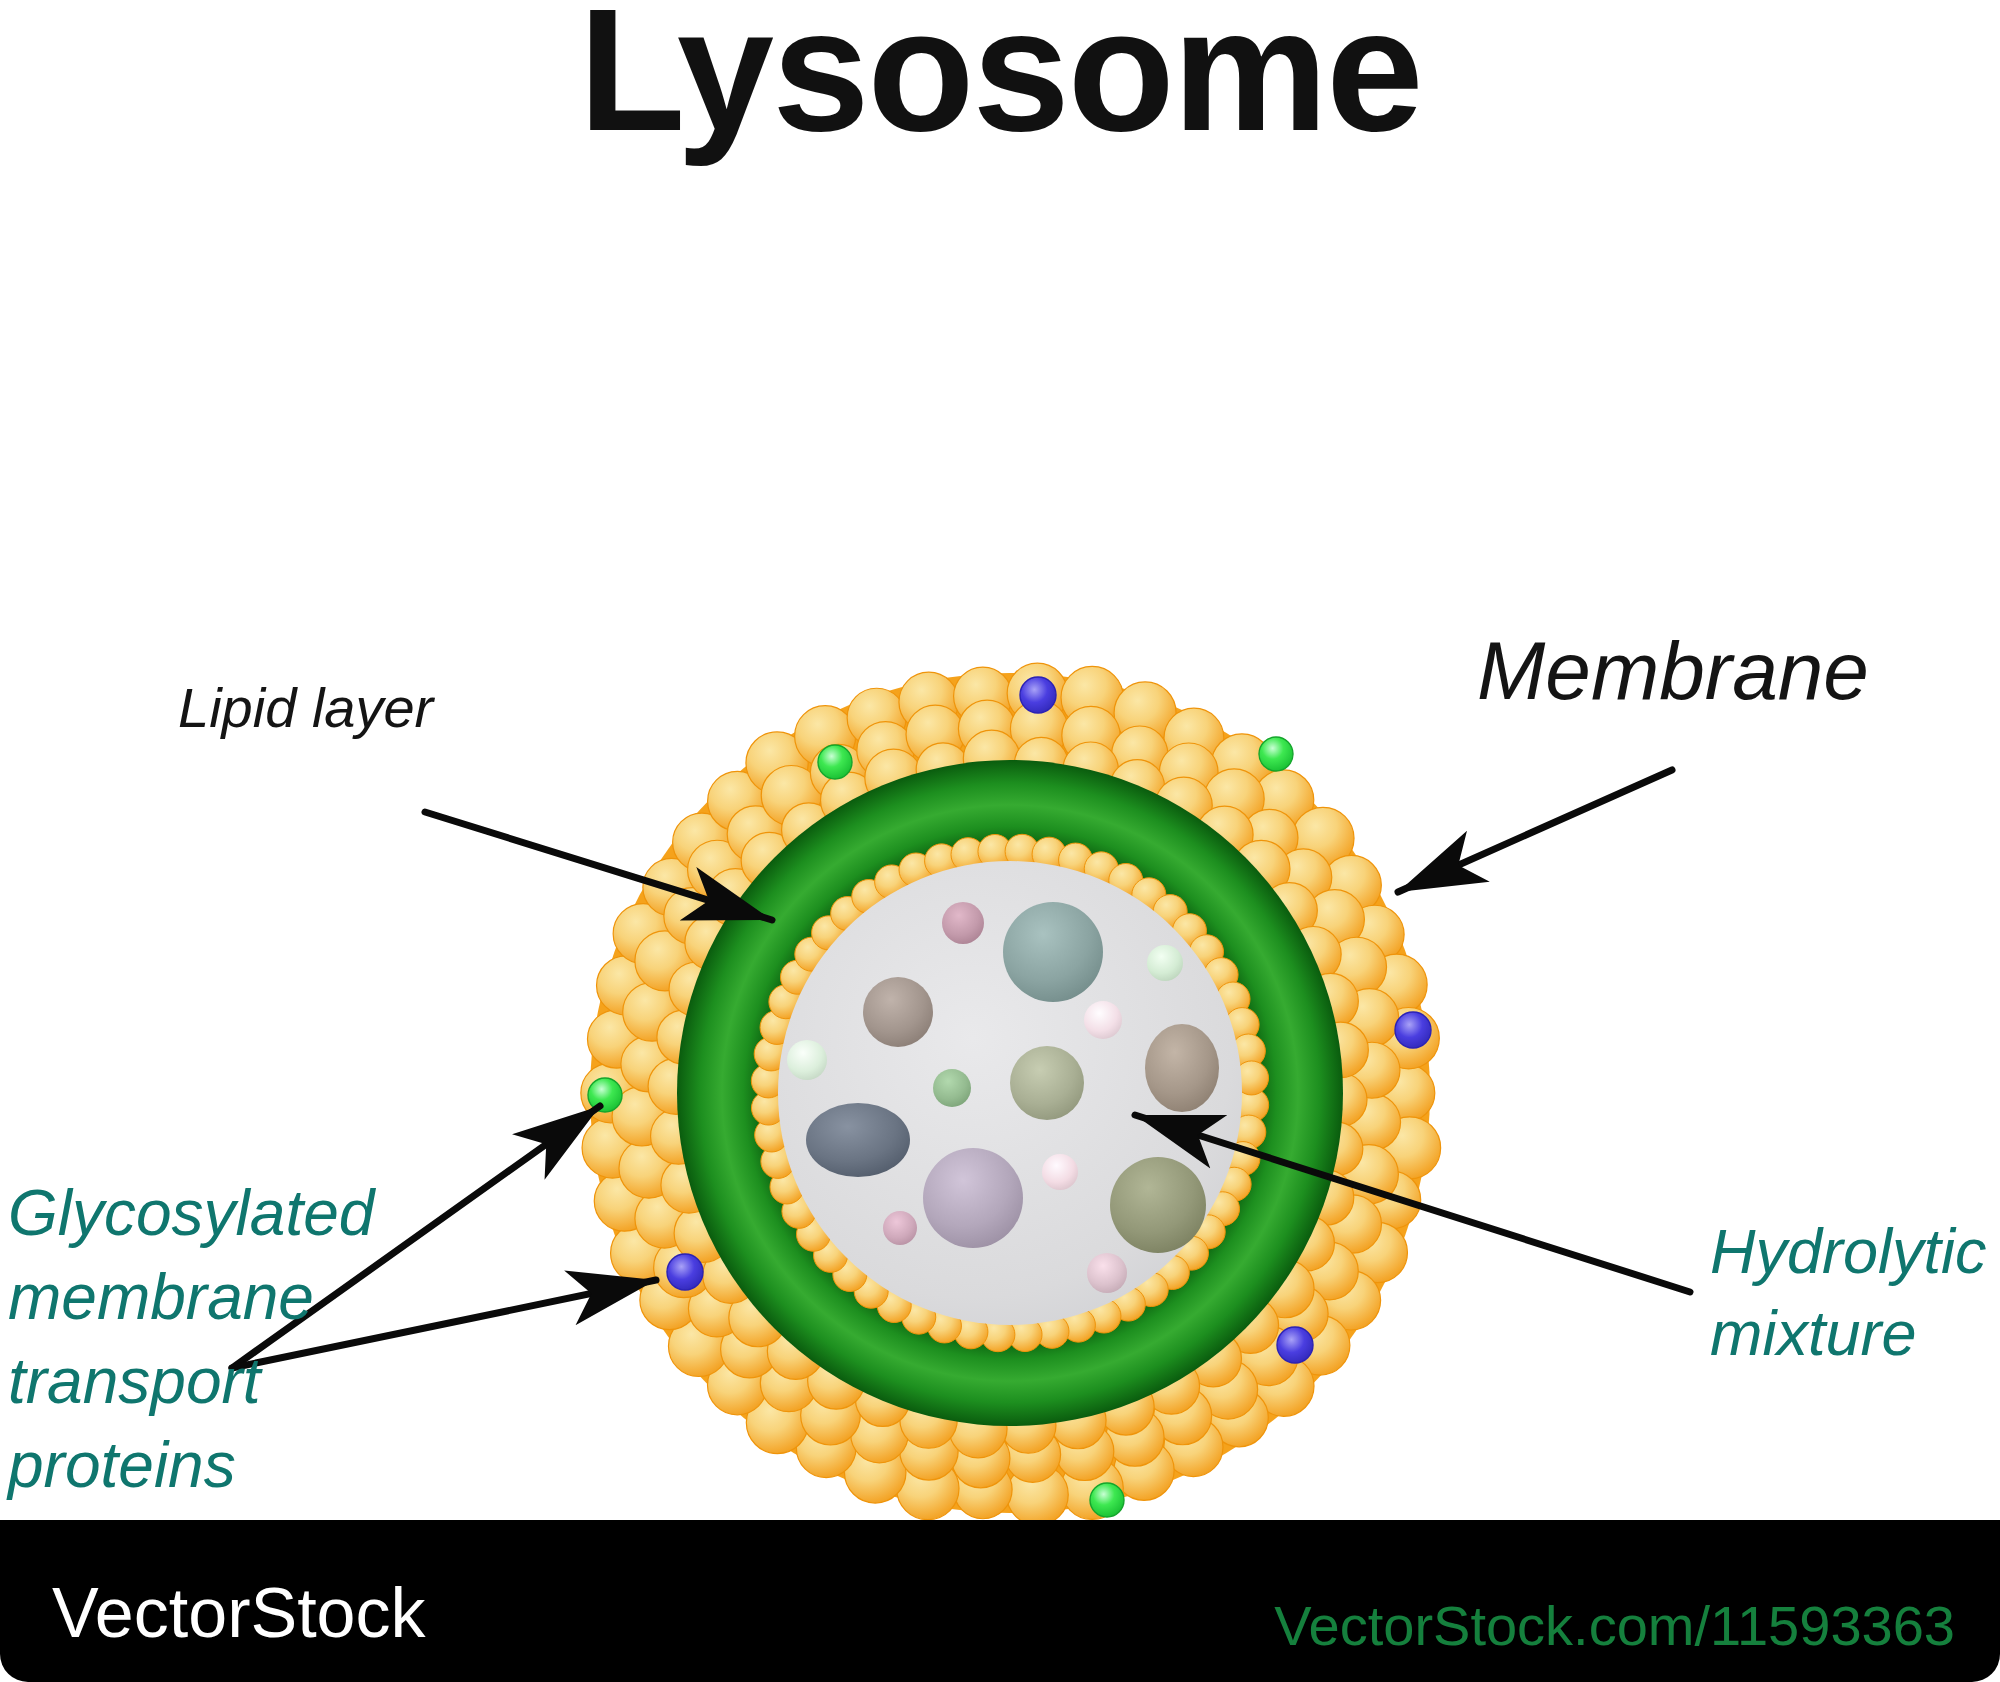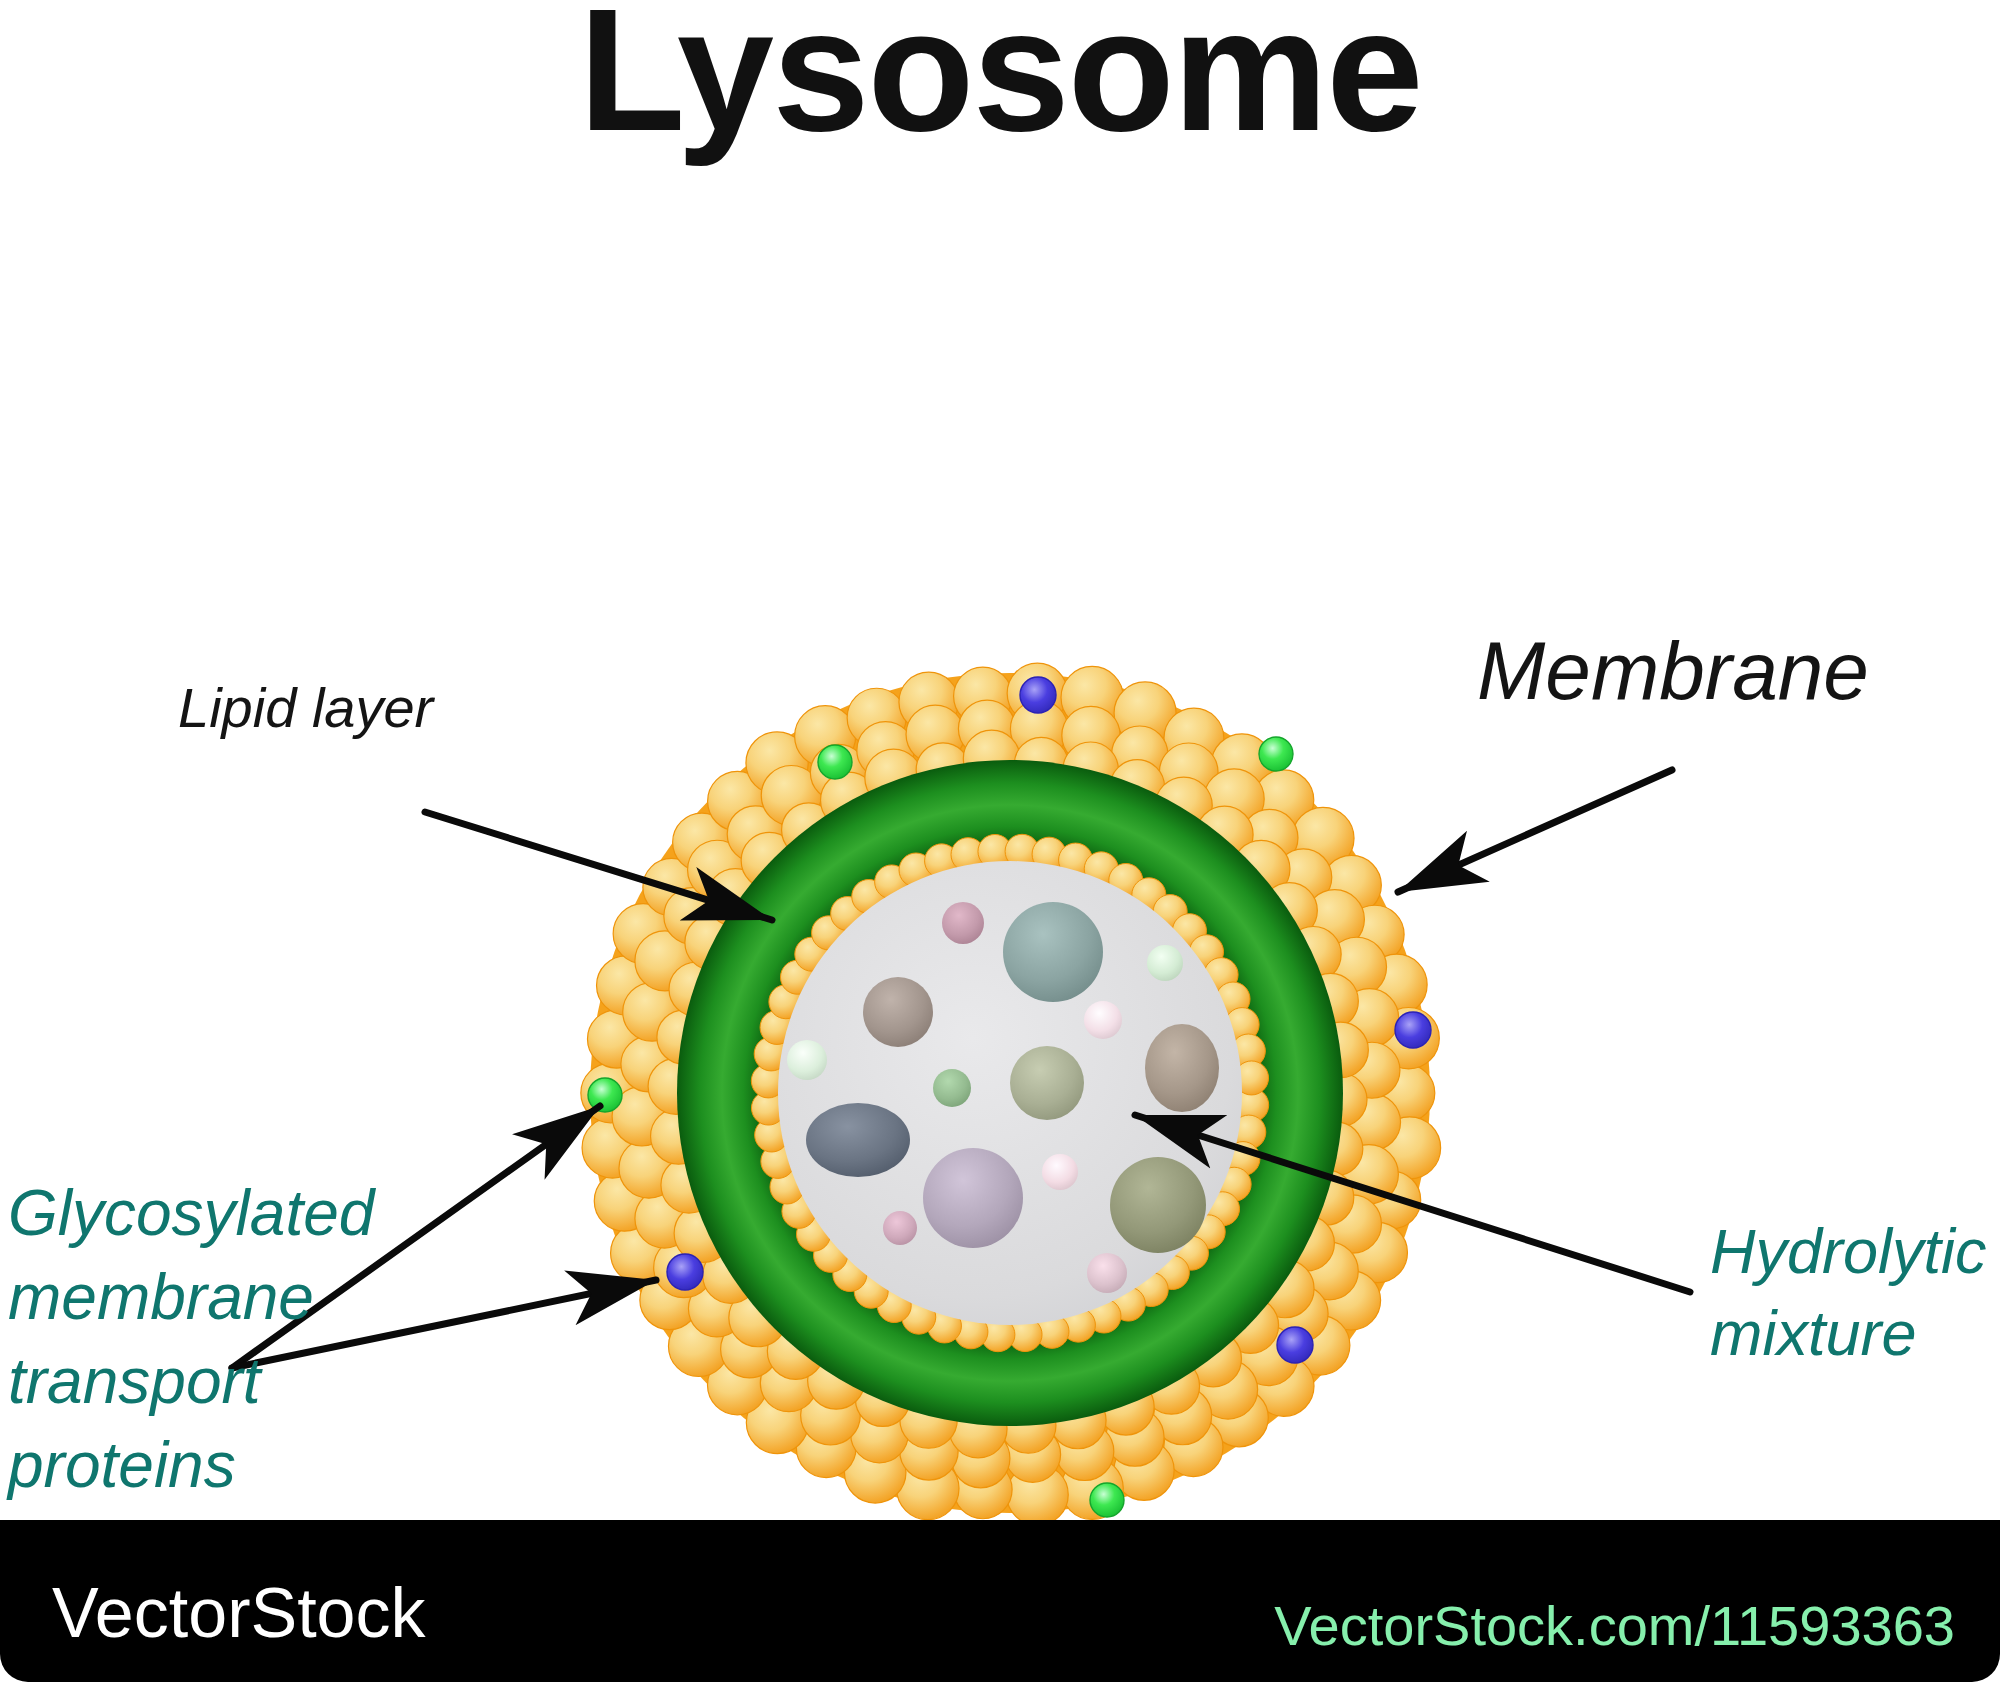--- a/index.html
+++ b/index.html
@@ -48,21 +48,21 @@
     line-height:1;
     color:#ffffff;
     letter-spacing:0px;
     margin-top:14px;
   }
   .ref{
     position:absolute;
     right:45px;top:78px;
     font-size:56px;
     line-height:1;
-    color:#86efac;
+    color:#15803d;
   }
 </style>
 </head>
 <body>
 
 <div class="canvas">
 
   <svg class="diagram-svg" id="diagram" width="2000" height="1682" viewBox="0 0 2000 1682">
       <defs>
         <radialGradient id="beadG" cx="0.38" cy="0.3" r="0.85">

